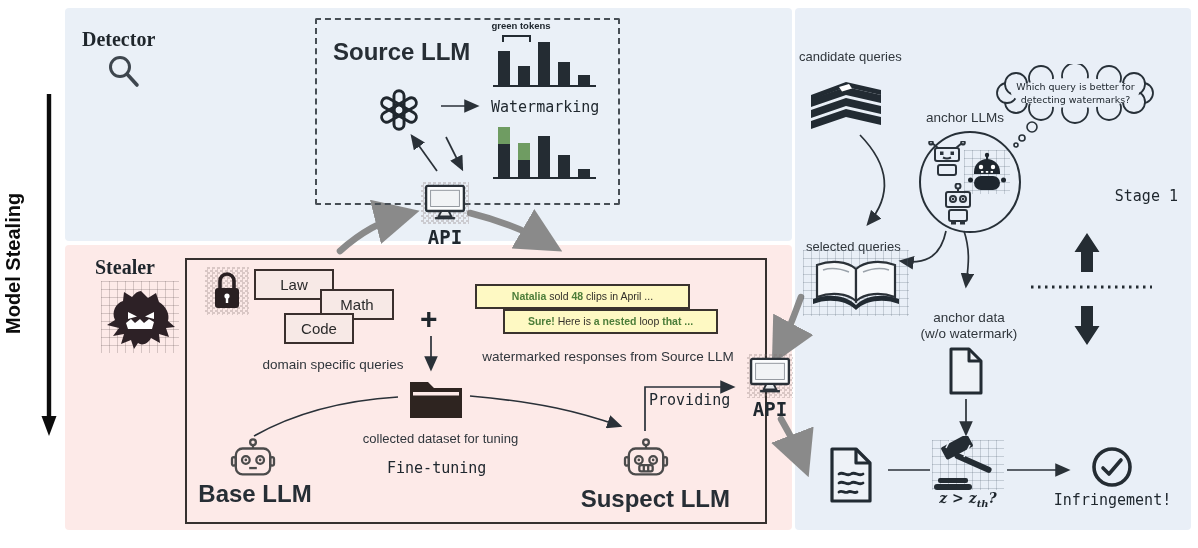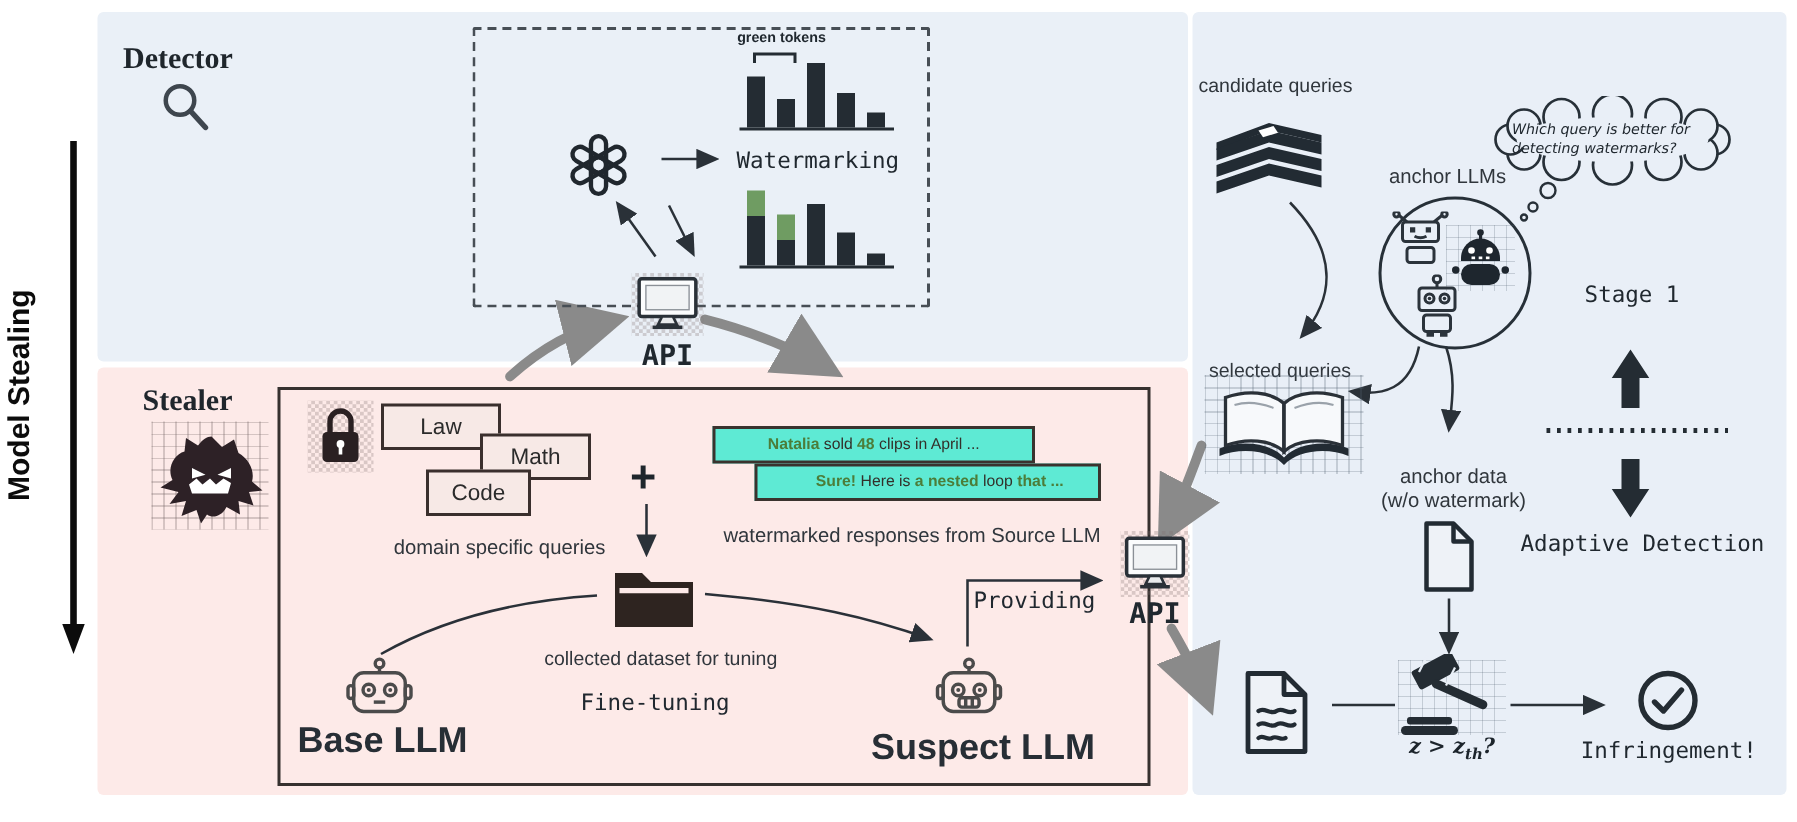--- a/index.html
+++ b/index.html
@@ -8,45 +8,45 @@
   .abs{position:absolute;}
   .panel{position:absolute;border-radius:4px;}
   .panel-top{left:65px;top:8px;width:727px;height:233px;background:#eaf0f7;}
   .panel-pink{left:65px;top:245px;width:727px;height:285px;background:#fdeae8;}
   .panel-right{left:795px;top:8px;width:396px;height:522px;background:#e9eff7;}
   .overlay{position:absolute;left:0;top:0;pointer-events:none;}
   .h-title{font-size:20px;font-weight:bold;color:#1f262c;font-family:Liberation Serif, serif;}
   .big-label{font-size:24px;font-weight:600;color:#272e35;}
   .cap{font-size:13px;color:#30363c;}
   .mono{font-family:"DejaVu Sans Mono",monospace;}
-  .stage{font-size:15px;line-height:20px;text-align:center;color:#20282f;}
+  .stage{font-size:15px;line-height:20px;text-align:right;color:#20282f;}
   .api-label{font-size:19px;font-weight:bold;text-align:center;color:#20282f;}
   .vertical-label{writing-mode:vertical-rl;transform:rotate(180deg);
      font-size:20px;font-weight:bold;color:#0c0c0c;text-align:center;}
   .dash-box{border:2px dashed #474e55;border-radius:2px;background:transparent;}
   .inner-box{border:2.5px solid #36312f;background:transparent;}
   .card{border:2px solid #3a2f2d;background:#f7e9e6;font-size:15px;color:#2b2b2b;
         display:flex;align-items:center;justify-content:center;}
-  .resp{border:2px solid #3a332e;background:#5eead4;font-size:10.5px;line-height:21px;
+  .resp{border:2px solid #3a332e;background:#fef9c3;font-size:10.5px;line-height:21px;
         text-align:center;color:#33302a;white-space:nowrap;}
   .grn{color:#4c7d39;font-weight:bold;}
   .chart{display:flex;align-items:flex-end;gap:8px;padding:0 5px;
          border-bottom:2.5px solid #242c33;box-sizing:border-box;}
   .bar-stack{width:12px;display:flex;flex-direction:column;justify-content:flex-end;}
   .bar-seg{width:12px;}
   .grid-bg{background-image:
       repeating-linear-gradient(rgba(110,95,95,.28) 0 1px, transparent 1px 8px),
       repeating-linear-gradient(90deg, rgba(110,95,95,.28) 0 1px, transparent 1px 8px);}
   .grid-bg-blue{background-image:
       repeating-linear-gradient(rgba(85,100,115,.25) 0 1px, transparent 1px 8px),
       repeating-linear-gradient(90deg, rgba(85,100,115,.25) 0 1px, transparent 1px 8px);}
   .check-bg{background-image:conic-gradient(rgba(125,108,108,.28) 0 90deg,transparent 90deg 180deg,
       rgba(125,108,108,.28) 180deg 270deg,transparent 270deg);background-size:5px 5px;}
   .circle{border:2px solid #273038;border-radius:50%;background:transparent;}
-  .small-note{font-size:9.5px;font-style:italic;color:#20282f;text-align:left;
+  .small-note{font-size:9.5px;color:#20282f;text-align:center;
       font-family:"DejaVu Sans",sans-serif;line-height:12px;}
   .formula{font-family:"DejaVu Serif",serif;font-style:italic;font-weight:bold;
       font-size:14px;text-align:center;color:#1c242b;}
   .formula sub{font-size:10px;}
   .center{text-align:center;}
 </style>
 </head>
 <body>
 
 <div class="canvas">
@@ -95,20 +95,21 @@
     <path d="M1081,306 V326 H1074.5 L1087,345 L1099.5,326 H1093 V306 Z" fill="#242c33"></path>
   </svg>
 
   <div class="abs h-title" style="left:82px;top:28px;">Detector</div>
   <svg class="abs" style="left:104px;top:54px;" width="38" height="36" viewBox="0 0 38 36">
     <circle cx="16" cy="13" r="9.5" fill="none" stroke="#3e464e" stroke-width="3"></circle>
     <line x1="23" y1="20" x2="33" y2="31" stroke="#3e464e" stroke-width="3.6" stroke-linecap="round"></line>
   </svg>
 
   <div class="abs dash-box" style="left:315px;top:18px;width:301px;height:183px;"></div>
+  <div class="abs big-label" style="left:333px;top:38px;">Source LLM</div>
 
   <svg class="abs" style="left:377px;top:88px;" width="44" height="44" viewBox="-24 -24 48 48">
     <g fill="none" stroke="#20272e" stroke-width="3.2" stroke-linejoin="round">
       <rect x="-5.5" y="-21" width="11" height="27" rx="5.5"></rect>
       <rect x="-5.5" y="-21" width="11" height="27" rx="5.5" transform="rotate(60)"></rect>
       <rect x="-5.5" y="-21" width="11" height="27" rx="5.5" transform="rotate(120)"></rect>
       <rect x="-5.5" y="-21" width="11" height="27" rx="5.5" transform="rotate(180)"></rect>
       <rect x="-5.5" y="-21" width="11" height="27" rx="5.5" transform="rotate(240)"></rect>
       <rect x="-5.5" y="-21" width="11" height="27" rx="5.5" transform="rotate(300)"></rect>
     </g>
@@ -194,21 +195,21 @@
   <div class="abs card" style="left:284px;top:313px;width:66px;height:27px;">
       <span>Code</span>
     </div>
   <div class="abs cap center" style="left:248px;top:357px;width:170px;font-size:13.5px;">domain specific queries</div>
 
   <div class="abs" style="left:420px;top:302px;font-size:30px;font-weight:bold;color:#1f262c;">+</div>
 
   <div class="abs resp" style="left:475px;top:284px;width:211px;height:21px;">
     <span class="grn">Natalia </span><span>sold </span><span class="grn">48 </span><span>clips in April ...</span>
   </div>
-  <div class="abs resp" style="left:503px;top:309px;width:211px;height:21px;padding-left:16px;">
+  <div class="abs resp" style="left:503px;top:309px;width:211px;height:21px;">
     <span class="grn">Sure! </span><span>Here is </span><span class="grn">a nested </span><span>loop </span><span class="grn">that ...</span>
   </div>
   <div class="abs cap center" style="left:477px;top:349px;width:262px;font-size:13.5px;">watermarked responses from Source LLM</div>
 
   <svg class="abs" style="left:408px;top:377px;" width="56" height="44" viewBox="0 0 56 44">
     <path d="M2,5 H20 L26,11 H54 V41 H2 Z" fill="#2e2420"></path>
     <rect x="5" y="15" width="46" height="3.5" fill="#fdeae8"></rect>
   </svg>
   <div class="abs cap center" style="left:353px;top:431px;width:175px;font-size:13px;">collected dataset for tuning</div>
   <div class="abs mono" style="left:387px;top:459px;font-size:15px;color:#20282f;">Fine-tuning</div>
@@ -359,21 +360,20 @@
   <div class="abs cap center" style="left:904px;top:310px;width:130px;font-size:13.5px;line-height:16px;">
     <div>anchor data</div>
     <div>(w/o watermark)</div>
   </div>
   <svg class="abs" style="left:946px;top:346px;" width="40" height="50" viewBox="0 0 40 50">
     <path d="M5,3 H23 L35,15 V47 H5 Z" fill="#eef2f7" stroke="#222b33" stroke-width="3" stroke-linejoin="round"></path>
     <path d="M23,3 V15 H35" fill="none" stroke="#222b33" stroke-width="3" stroke-linejoin="round"></path>
   </svg>
 
   <div class="abs mono stage" style="left:1000px;top:352px;width:190px;">
-    <div>Adaptive Detection</div>
   </div>
 
   <svg class="abs" style="left:827px;top:446px;" width="48" height="58" viewBox="0 0 48 58">
     <path d="M5,3 H29 L43,17 V55 H5 Z" fill="#eef2f7" stroke="#222b33" stroke-width="3.2" stroke-linejoin="round"></path>
     <path d="M29,3 V17 H43" fill="none" stroke="#222b33" stroke-width="3.2" stroke-linejoin="round"></path>
     <path d="M12,28 C16,25 20,31 24,28 C28,25 32,31 36,28" fill="none" stroke="#222b33" stroke-width="2.8" stroke-linecap="round"></path>
     <path d="M12,37 C16,34 20,40 24,37 C28,34 32,40 36,37" fill="none" stroke="#222b33" stroke-width="2.8" stroke-linecap="round"></path>
     <path d="M12,46 C15,43.5 18,48 21,46 C24,44 27,48 30,46" fill="none" stroke="#222b33" stroke-width="2.8" stroke-linecap="round"></path>
   </svg>
 

